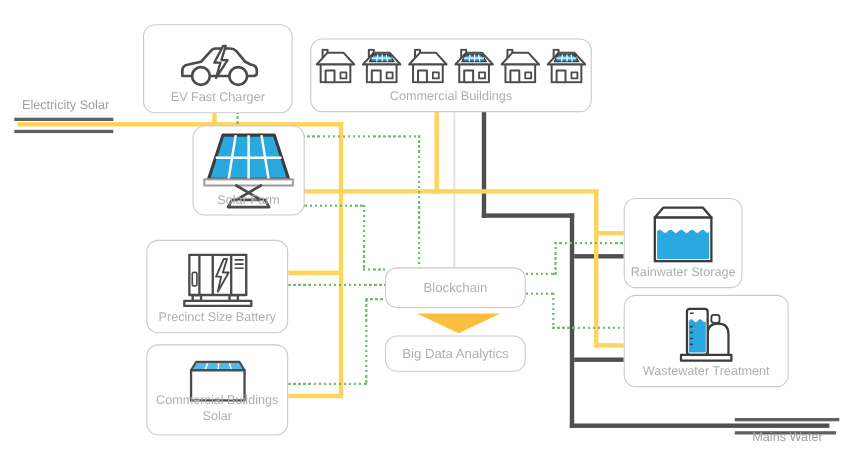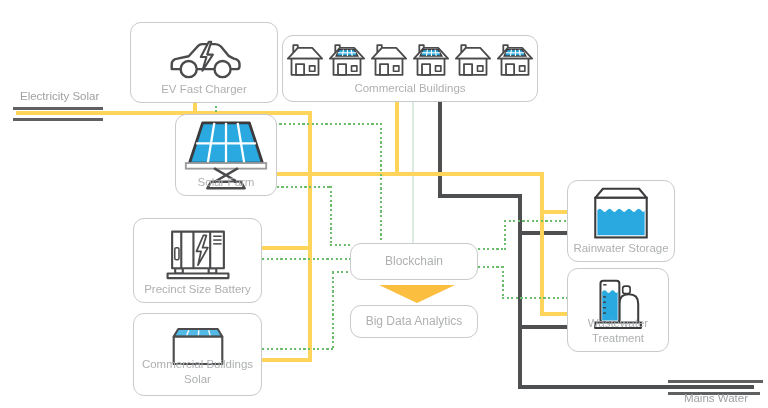--- a/index.html
+++ b/index.html
@@ -70,21 +70,21 @@
   <div class="gh" style="left:504px;top:220px;width:63px;"></div>
   <div class="gh" style="left:478px;top:266px;width:26px;"></div>
   <div class="gv" style="left:502px;top:266px;height:33px;"></div>
   <div class="gh" style="left:502px;top:297px;width:65px;"></div>
 
   <div class="freelabel" style="left:20px;top:90px;">Electricity Solar</div>
   <div class="freelabel" style="left:660px;top:364px;width:88px;text-align:right;margin-top:28px;">Mains Water</div>
 
   <div class="arrow" style="left:379px;top:285px;"></div>
 
-  <div class="node" style="left:130px;top:22px;width:148px;height:81px;">
+  <div class="node" style="left:130px;top:22px;width:136px;height:81px;">
     <svg class="icon" style="top:9px;" width="84" height="50" viewBox="0 0 104 62">
       <g fill="#fff" stroke="#4B4B4D" stroke-width="3" stroke-linejoin="round" stroke-linecap="round">
         <path d="M12 46 L12 40 Q12 34 19 33 L33 30 L44 18 Q46 15 50 15 L66 15 Q70 15 73 18 L83 30 L89 33 Q96 34 96 40 L96 43 Q96 46 92 46 L12 46 Z"></path>
         <circle cx="33" cy="46" r="10"></circle>
         <circle cx="75" cy="46" r="10"></circle>
         <path d="M58 12 L48 31 L55 31 L50 48 L63 28 L56 28 L61 12 Z" stroke-width="2.6"></path>
       </g>
     </svg>
     <span class="lbl">EV Fast Charger</span>
   </div>
@@ -235,21 +235,21 @@
   <div class="node" style="left:567px;top:180px;width:108px;height:82px;">
     <svg class="icon" style="top:5px;" width="64" height="57" viewBox="0 0 92 82">
       <polygon points="20,4 72,4 83,17 9,17" fill="#fff" stroke="#3B3B3D" stroke-width="3" stroke-linejoin="round"></polygon>
       <rect x="9" y="17" width="74" height="57" fill="#fff"></rect>
       <path d="M12 35 Q15.5 30.5 19 35 T26 35 T33 35 T40 35 T47 35 T54 35 T61 35 T68 35 T75 35 T80 35 L80 71 L12 71 Z" fill="#29A9E0"></path>
       <rect x="9" y="17" width="74" height="57" fill="none" stroke="#3B3B3D" stroke-width="3"></rect>
     </svg>
     <span class="lbl">Rainwater Storage</span>
   </div>
 
-  <div class="node" style="left:567px;top:268px;width:102px;height:84px;">
+  <div class="node" style="left:567px;top:268px;width:150px;height:84px;">
     <svg class="icon" style="top:6px;" width="62" height="56" viewBox="0 0 92 82">
       <g fill="#fff" stroke="#3B3B3D" stroke-width="3" stroke-linejoin="round">
         <rect x="53" y="16" width="11" height="11" rx="3.5" stroke-width="2.4"></rect>
         <path d="M48 70 L48 42 Q48 28 62 28 Q76 28 76 42 L76 70"></path>
         <rect x="20" y="8" width="28" height="62" rx="4"></rect>
       </g>
       <path d="M23 24 Q26 20 29 24 T35 24 T41 24 T45.5 24 L45.5 67 L22.5 67 L22.5 24 Z" fill="#29A9E0"></path>
       <g stroke="#3B3B3D" stroke-width="2.2">
         <line x1="24" y1="14" x2="29" y2="14"></line>
           <line x1="24" y1="32" x2="28" y2="32"></line>

